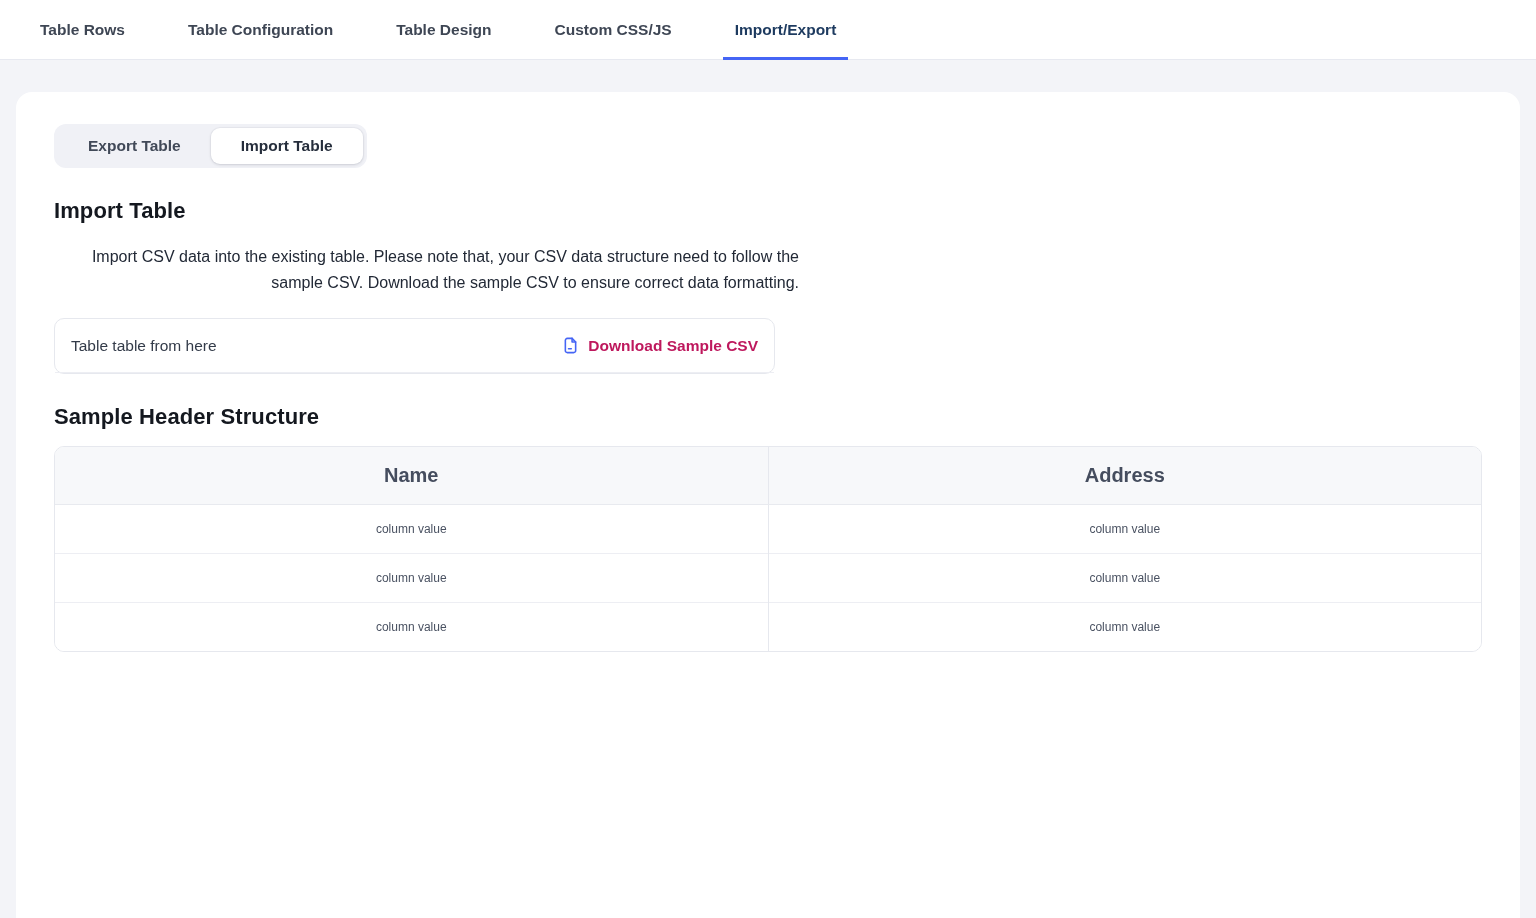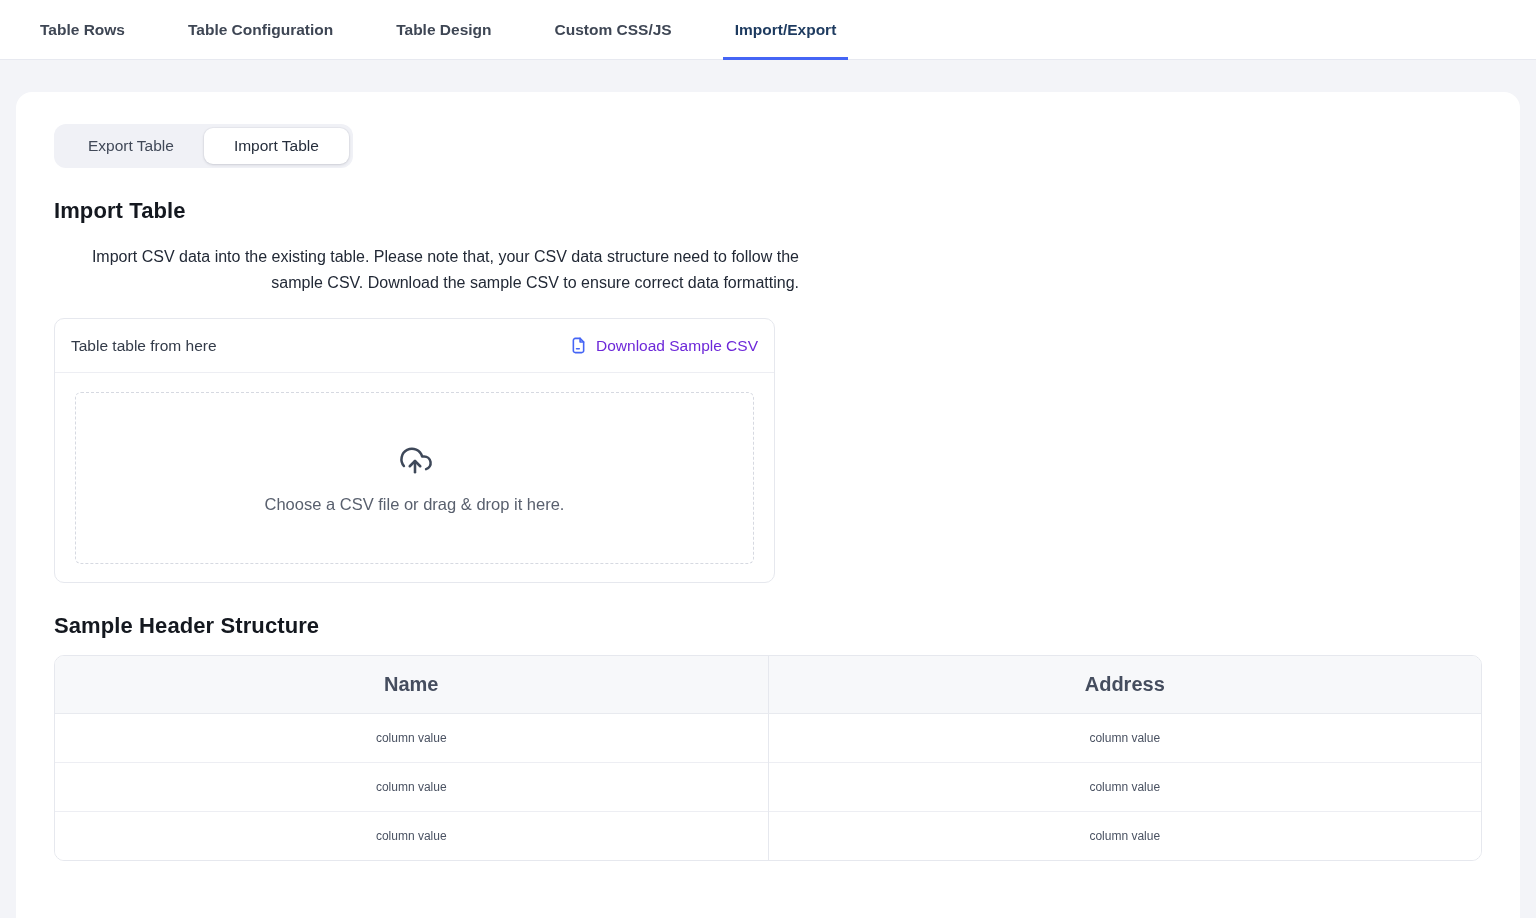--- a/index.html
+++ b/index.html
@@ -48,21 +48,21 @@
   
   .toggle-group {
     display: inline-flex;
     background: #f0f1f6;
     border-radius: 12px;
     padding: 4px;
   }
   .toggle-btn {
     border: none; background: transparent;
     font-family: inherit;
-    font-size: 15.5px; font-weight: 400;
+    font-size: 15.5px; font-weight: 700;
     color: #414958;
     height: 36px; padding: 0 30px;
     border-radius: 9px;
     cursor: pointer;
     white-space: nowrap;
   }
   .toggle-btn.active {
     background: #ffffff;
     color: #262e3c;
     box-shadow: 0 1px 3px rgba(25, 32, 51, 0.14), 0 0 0 1px rgba(25,32,51,0.03);
@@ -92,21 +92,21 @@
   }
   .import-box-header {
     display: flex; align-items: center; justify-content: space-between;
     height: 54px;
     padding: 0 16px;
     border-bottom: 1px solid #edeef3;
   }
   .import-box-label { font-size: 15.5px; color: #333b49; }
   .download-link {
     display: inline-flex; align-items: center; gap: 8px;
-    color: #6d28d9; font-size: 15.5px; font-weight: 400;
+    color: #be185d; font-size: 15.5px; font-weight: 700;
     text-decoration: none; cursor: pointer;
   }
   .download-link svg { display: block; }
 
   .dropzone {
     margin: 19px 20px 18px;
     height: 172px;
     border: 1.5px dashed #d6d9e1;
     border-radius: 6px;
     display: flex; flex-direction: column;
@@ -187,30 +187,20 @@
         <span class="file-icon">
           <svg width="19" height="19" viewBox="0 0 24 24" fill="none" stroke="#4565f5" stroke-width="2" stroke-linecap="round" stroke-linejoin="round">
             <path d="M14 3H8a2.5 2.5 0 0 0-2.5 2.5v13A2.5 2.5 0 0 0 8 21h8a2.5 2.5 0 0 0 2.5-2.5V7.5z"></path>
             <path d="M14 3v4.5h4.5"></path>
             <line x1="9.5" y1="16" x2="13" y2="16"></line>
           </svg>
         </span>
         <span>Download Sample CSV</span>
       </a>
     </div>
-    <div class="dropzone">
-      <span class="cloud-icon">
-        <svg width="36" height="36" viewBox="0 0 24 24" fill="none" stroke="#3e4859" stroke-width="1.7" stroke-linecap="round" stroke-linejoin="round">
-          <polyline points="15.5 15.5 12 12 8.5 15.5"></polyline>
-          <line x1="12" y1="12" x2="12" y2="19.5"></line>
-          <path d="M19.4 17.4A4.3 4.3 0 0 0 18 9h-1.26A7 7 0 1 0 4.6 15.3"></path>
-        </svg>
-      </span>
-      <span class="dropzone-text">Choose a CSV file or drag &amp; drop it here.</span>
-    </div>
   </section>
 
   <h2 class="section-title sample-title">Sample Header Structure</h2>
 
   <div class="table-wrap">
     <table class="sample-table">
       <thead>
         <tr>
           <th>Name</th>
           <th>Address</th>

